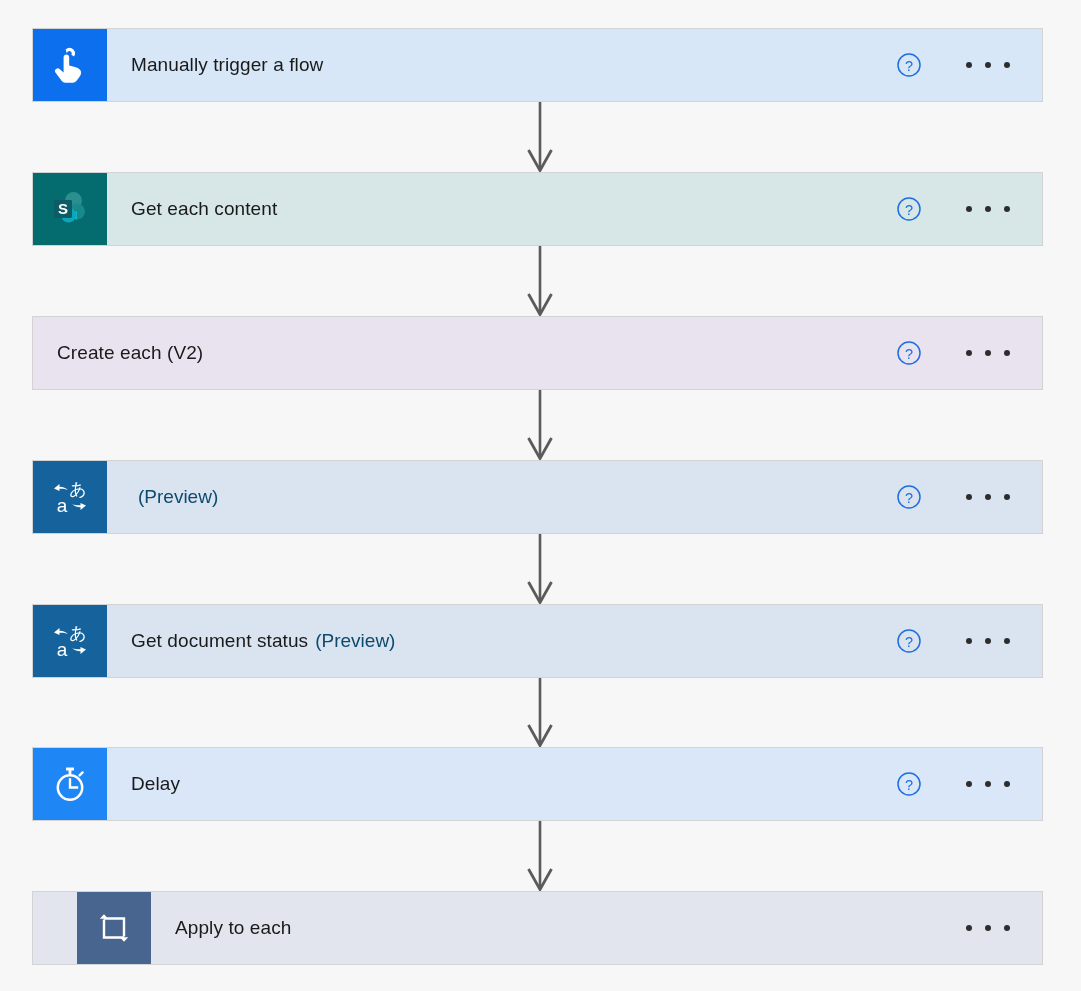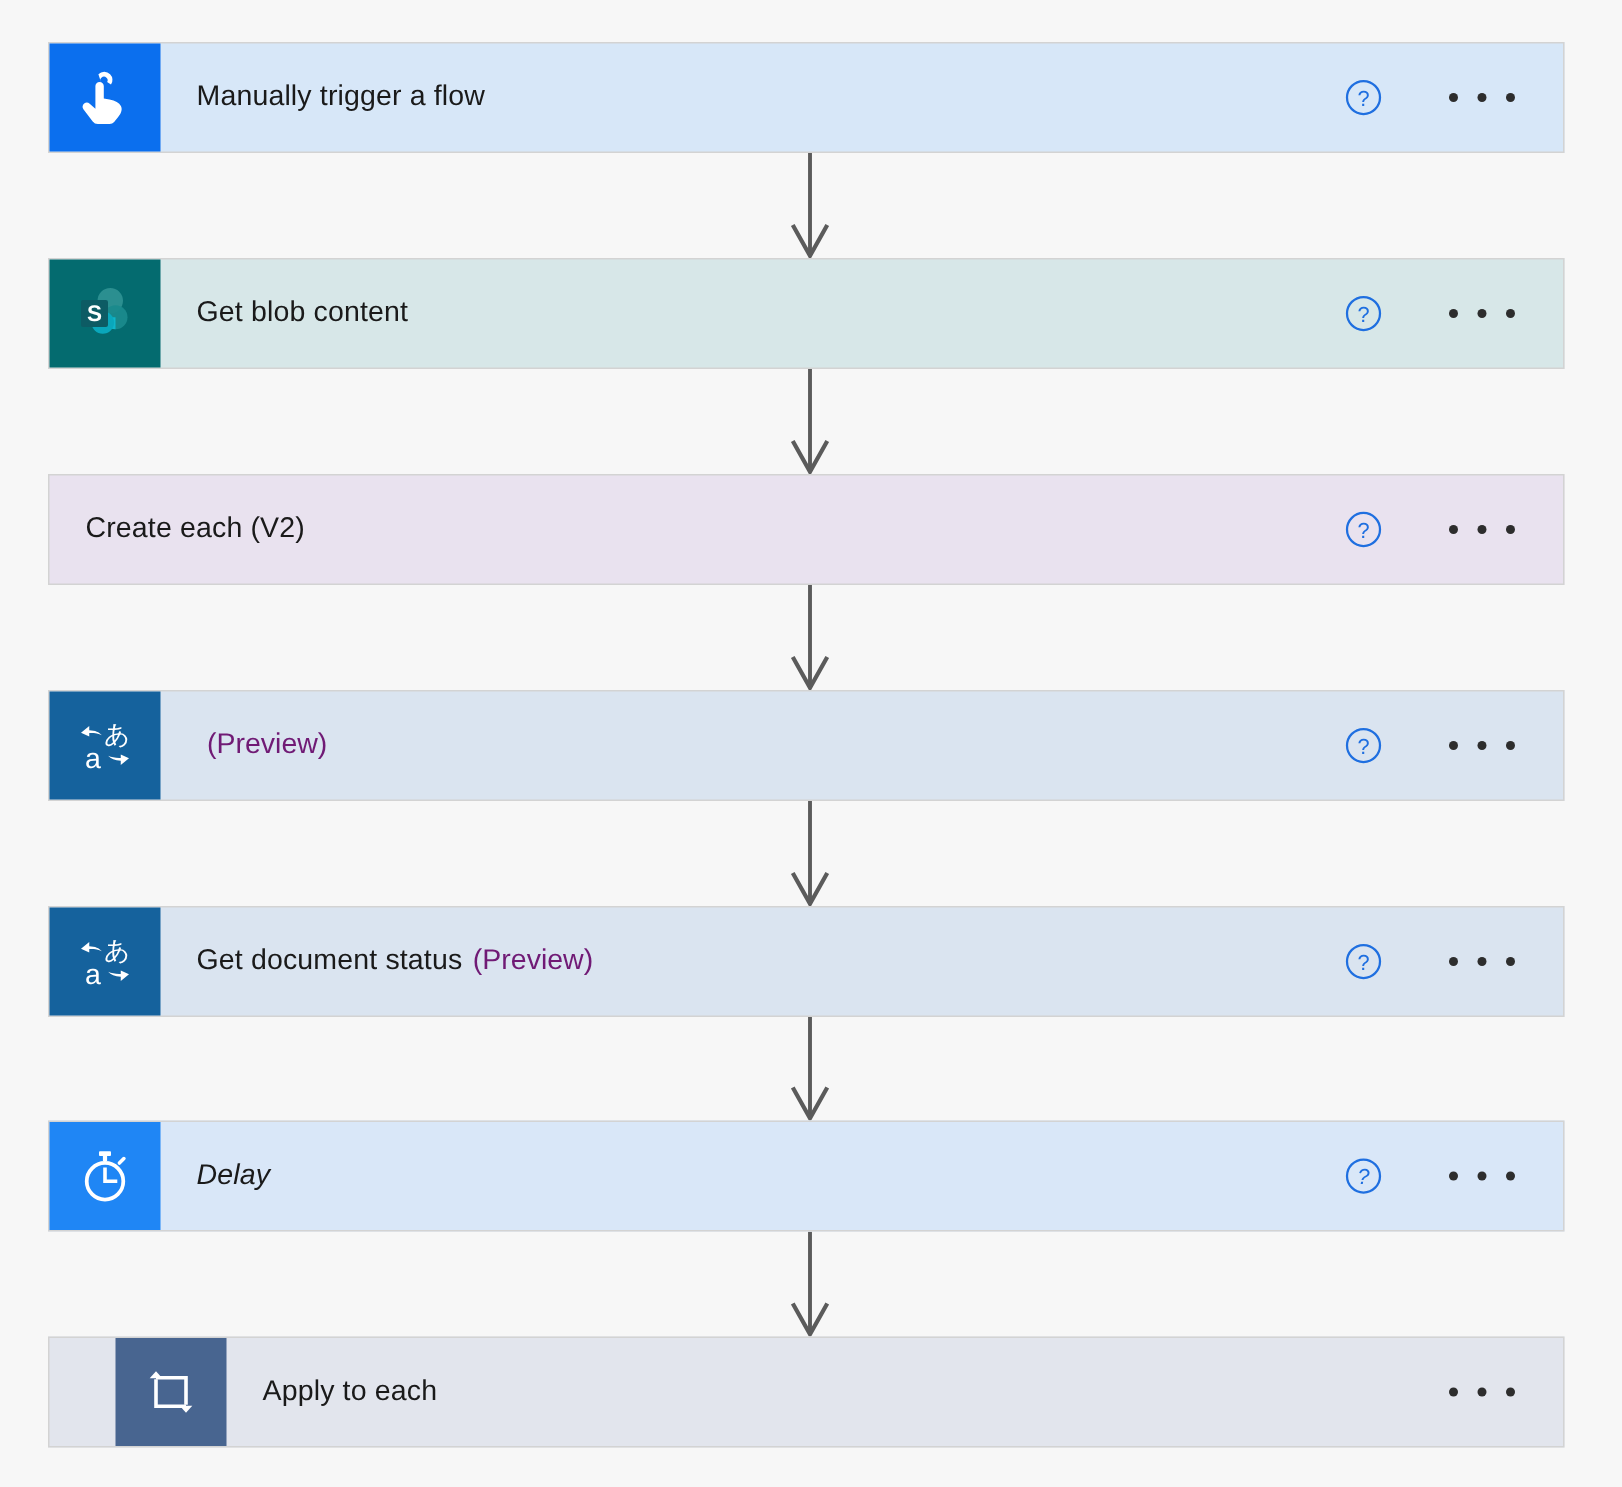--- a/index.html
+++ b/index.html
@@ -47,21 +47,21 @@
     box-sizing: border-box;
   }
   .node-title {
     font-size: 19px;
     color: #1a1a1a;
     letter-spacing: 0.1px;
     white-space: nowrap;
   }
   .node-suffix {
     font-size: 19px;
-    color: #701a75;
+    color: #0c4a6e;
     margin-left: 7px;
     white-space: nowrap;
   }
   .node-spacer { flex: 1; }
   .help-icon {
     width: 26px;
     height: 26px;
     margin-right: 44px;
     display: flex;
     align-items: center;
@@ -159,21 +159,21 @@
         <svg width="44" height="44" viewBox="0 0 44 44" class="tile-svg">
           <circle cx="25.5" cy="13.5" r="8.5" fill="#2b8f90"></circle>
           <circle cx="29" cy="24.5" r="8" fill="#1a8a8c" opacity="0.95"></circle>
           <path d="M21 24.5a8 8 0 0 0 8 8v-8z" fill="#0fb5c9"></path>
           <circle cx="20.5" cy="28" r="7.5" fill="#0aa7bb"></circle>
           <rect x="6" y="13" width="18" height="18" rx="1.4" fill="#0d5b64"></rect>
           <text x="15" y="27" font-family="Liberation Sans, sans-serif" font-size="15" font-weight="bold" fill="#ffffff" text-anchor="middle">S</text>
         </svg>
       </div>
       <div class="node-body">
-        <span class="node-title">Get blob content</span>
+        <span class="node-title">Get each content</span>
         <div class="node-spacer"></div>
         <div class="help-icon">
           <svg width="26" height="26" viewBox="0 0 26 26">
             <circle cx="13" cy="13" r="11" fill="none" stroke="#1f6fe0" stroke-width="1.5"></circle>
             <text x="13" y="18.6" font-family="Liberation Sans, sans-serif" font-size="14.5" fill="#1f6fe0" text-anchor="middle">?</text>
           </svg>
         </div>
         <div class="ellipsis-btn">
           <i></i>
           <i></i>
@@ -242,21 +242,21 @@
             <text x="13" y="18.6" font-family="Liberation Sans, sans-serif" font-size="14.5" fill="#1f6fe0" text-anchor="middle">?</text>
           </svg>
         </div>
         <div class="ellipsis-btn">
           <i></i>
           <i></i>
           <i></i>
         </div>
       </div>
     </div>
-    <div class="flow-row" style="top: 747px; background: rgb(217, 231, 248); border-color: rgb(211, 211, 211); font-style: italic;">
+    <div class="flow-row" style="top: 747px; background: rgb(217, 231, 248); border-color: rgb(211, 211, 211);">
       <div class="node-icon-tile" style="background: rgb(31, 134, 245);">
         <svg width="44" height="44" viewBox="0 0 44 44" class="tile-svg">
           <rect x="18" y="5.5" width="8" height="3.1" rx="0.6" fill="#ffffff"></rect>
           <rect x="20.6" y="8" width="2.8" height="4" fill="#ffffff"></rect>
           <path d="M31.6 13.4l3-3" stroke="#ffffff" stroke-width="2.4" stroke-linecap="round"></path>
           <circle cx="22" cy="25.5" r="12.2" fill="none" stroke="#ffffff" stroke-width="2.5"></circle>
           <path d="M22 17.5v8h7" fill="none" stroke="#ffffff" stroke-width="2.4" stroke-linecap="square"></path>
         </svg>
       </div>
       <div class="node-body">

